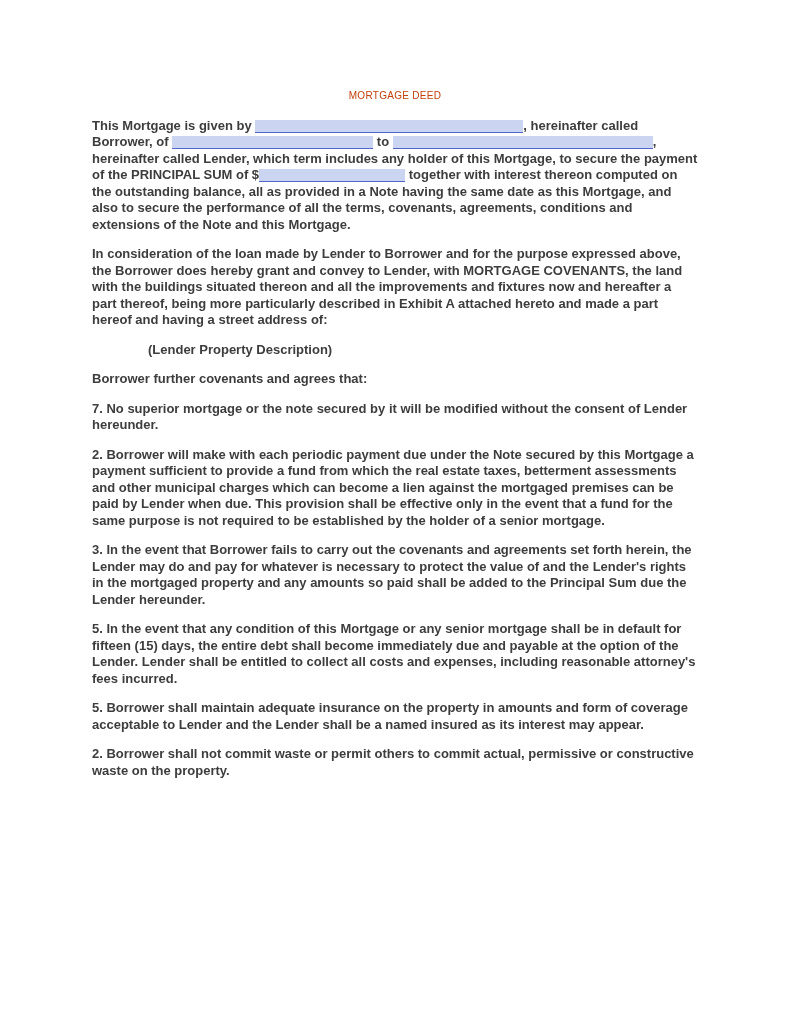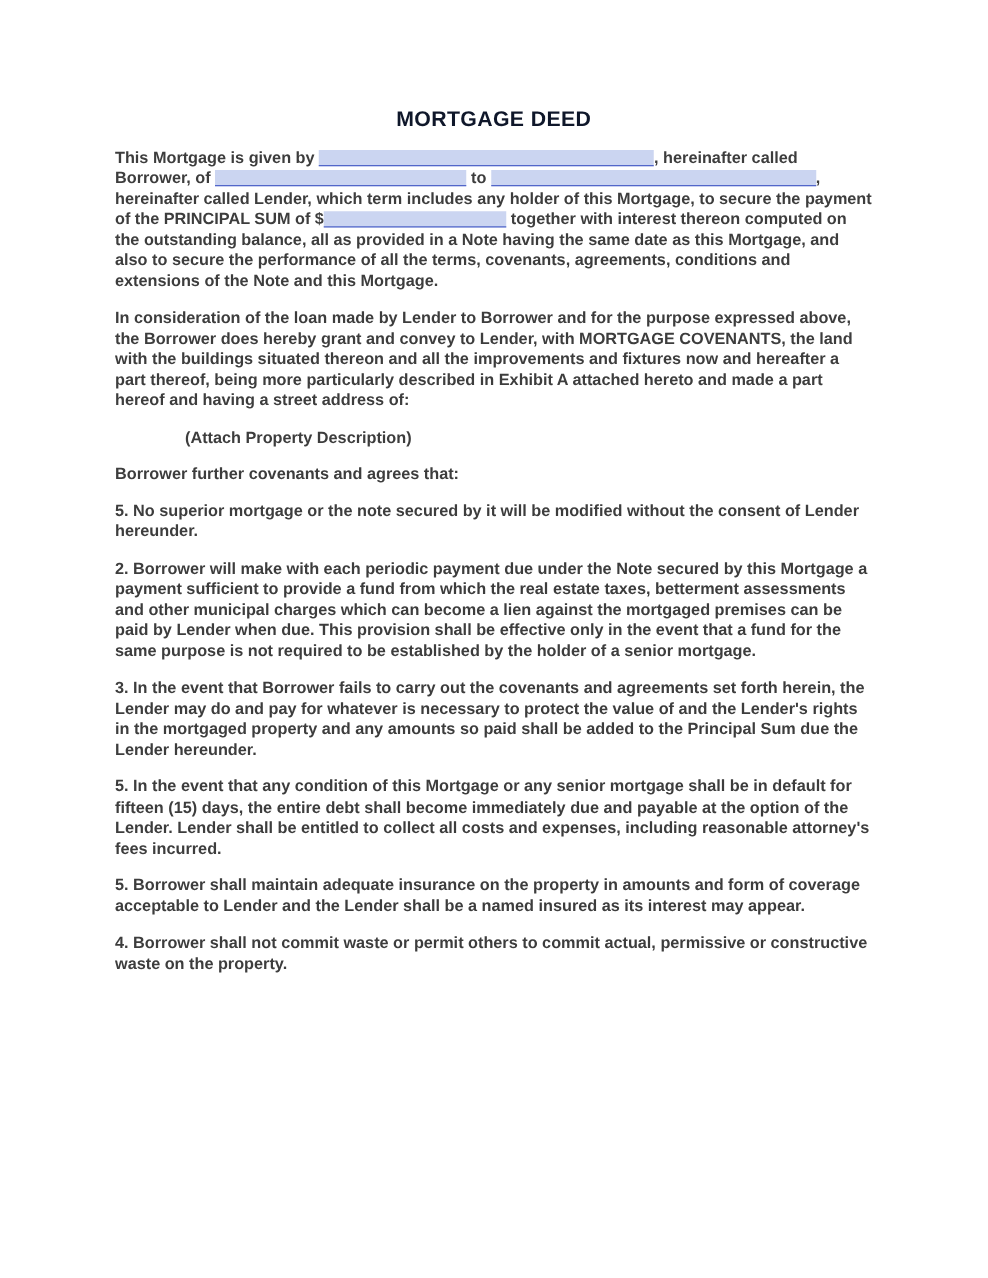--- a/index.html
+++ b/index.html
@@ -14,26 +14,26 @@
     margin: 0 auto;
     background: #ffffff;
     box-sizing: border-box;
     padding: 88px 92px 40px 92px;
     font-family: "Liberation Sans", "DejaVu Sans", sans-serif;
     font-size: 13px;
     line-height: 16.5px;
     color: #3d3d3d;
   }
   .doc-title {
-    font-size: 17px;
-    font-weight: bold;
+    font-size: 10px;
+    font-weight: normal;
     text-align: center;
     margin: 0 0 13px 0;
     letter-spacing: 0.3px;
-    color: #0f172a;
+    color: #c2410c;
   }
   p.para {
     margin: 0 0 13px 0;
     font-weight: bold;
   }
   p.para:last-child {
     margin-bottom: 0;
   }
   .blank-field {
     display: inline-block;
@@ -59,24 +59,24 @@
 <body>
 
 <div class="page">
 
   <h1 class="doc-title">MORTGAGE DEED</h1>
 
   <p class="para"><span>This Mortgage is given by </span><span class="blank-field w-borrower-name"></span><span>, hereinafter called Borrower, of </span><span class="blank-field w-borrower-address"></span><span> to </span><span class="blank-field w-lender-name"></span><span>, hereinafter called Lender, which term includes any holder of this Mortgage, to secure the payment of the PRINCIPAL SUM of $</span><span class="blank-field w-principal-sum"></span><span> together with interest thereon computed on the outstanding balance, all as provided in a Note having the same date as this Mortgage, and also to secure the performance of all the terms, covenants, agreements, conditions and extensions of the Note and this Mortgage.</span></p>
 
   <p class="para">In consideration of the loan made by Lender to Borrower and for the purpose expressed above, the Borrower does hereby grant and convey to Lender, with MORTGAGE COVENANTS, the land with the buildings situated thereon and all the improvements and fixtures now and hereafter a part thereof, being more particularly described in Exhibit A attached hereto and made a part hereof and having a street address of:</p>
 
-  <p class="para attach-note">(Attach Property Description)</p>
+  <p class="para attach-note">(Lender Property Description)</p>
 
   <p class="para covenants-intro">Borrower further covenants and agrees that:</p>
 
-  <p class="para">5. No superior mortgage or the note secured by it will be modified without the consent of Lender hereunder.</p>
+  <p class="para">7. No superior mortgage or the note secured by it will be modified without the consent of Lender hereunder.</p>
   <p class="para">2. Borrower will make with each periodic payment due under the Note secured by this Mortgage a payment sufficient to provide a fund from which the real estate taxes, betterment assessments and other municipal charges which can become a lien against the mortgaged premises can be paid by Lender when due. This provision shall be effective only in the event that a fund for the same purpose is not required to be established by the holder of a senior mortgage.</p>
   <p class="para">3. In the event that Borrower fails to carry out the covenants and agreements set forth herein, the Lender may do and pay for whatever is necessary to protect the value of and the Lender's rights in the mortgaged property and any amounts so paid shall be added to the Principal Sum due the Lender hereunder.</p>
   <p class="para">5. In the event that any condition of this Mortgage or any senior mortgage shall be in default for fifteen (15) days, the entire debt shall become immediately due and payable at the option of the Lender. Lender shall be entitled to collect all costs and expenses, including reasonable attorney's fees incurred.</p>
   <p class="para">5. Borrower shall maintain adequate insurance on the property in amounts and form of coverage acceptable to Lender and the Lender shall be a named insured as its interest may appear.</p>
-  <p class="para">4. Borrower shall not commit waste or permit others to commit actual, permissive or constructive waste on the property.</p>
+  <p class="para">2. Borrower shall not commit waste or permit others to commit actual, permissive or constructive waste on the property.</p>
 
 </div>
 
 </body></html>

